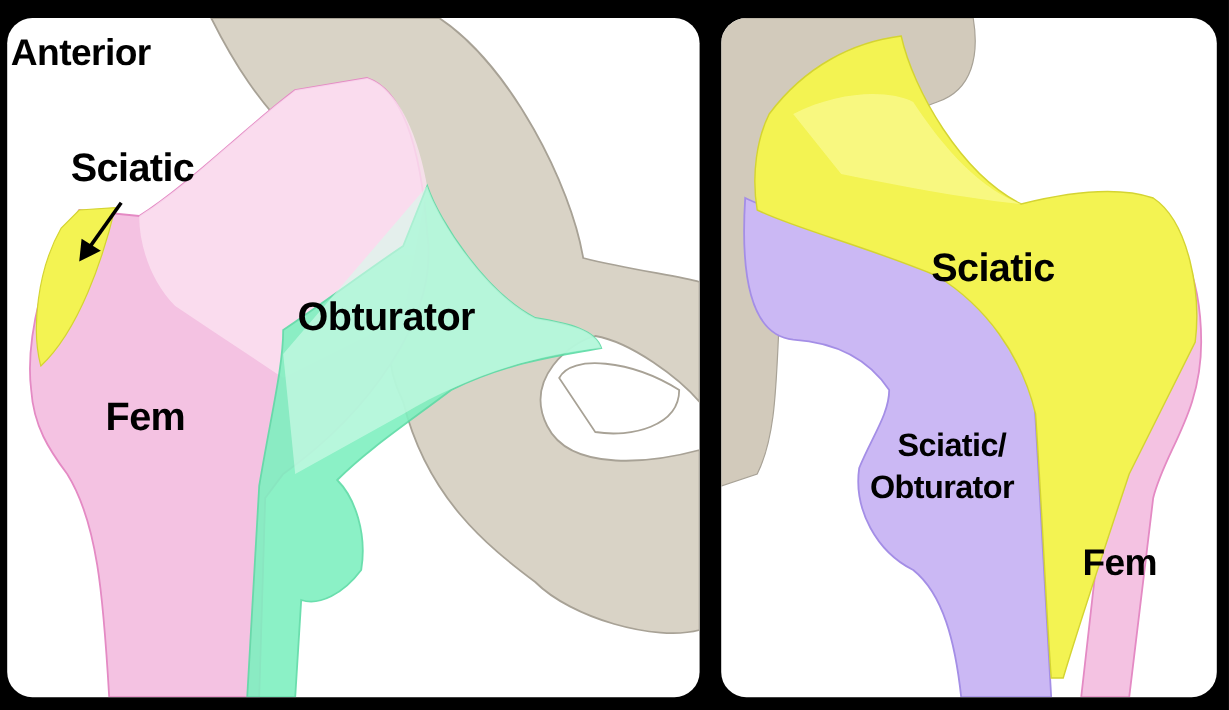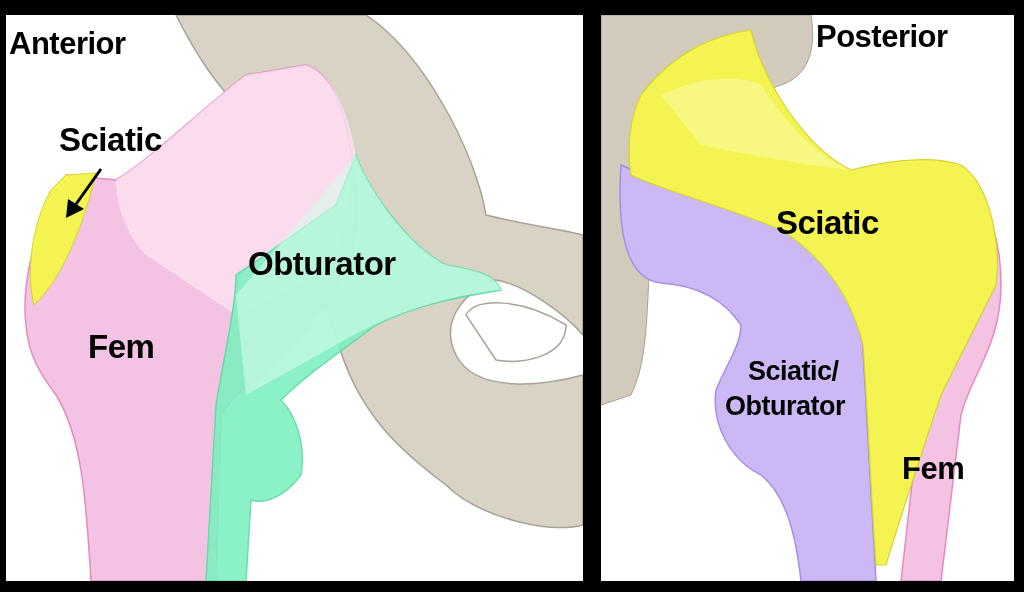--- a/index.html
+++ b/index.html
@@ -1,17 +1,17 @@
 <!DOCTYPE html>
 <html><head>
 <meta charset="utf-8">
 <style>
   html,body{margin:0;padding:0;background:#000;}
   body{width:1024px;height:592px;position:relative;overflow:hidden;font-family:"Liberation Sans",sans-serif;}
-  .panel{position:absolute;background:#fff;overflow:hidden;}
+  .panel{position:absolute;background:#fff;overflow:hidden;border-radius:21px;}
   #panel-anterior{left:6px;top:15px;width:577px;height:566px;}
   #panel-posterior{left:601px;top:15px;width:413px;height:566px;}
   .panel svg{position:absolute;left:0;top:0;}
   .lbl{position:absolute;font-weight:bold;color:#000;white-space:nowrap;line-height:1;letter-spacing:-0.5px;}
 </style>
 </head>
 <body>
 
 <div class="panel" id="panel-anterior">
   <svg width="577" height="566" viewBox="0 0 577 566">
@@ -42,18 +42,17 @@
 
     <path d="M0,0 L210,0 C215,30 210,60 180,70 C150,80 100,120 60,150 C40,250 55,330 30,380 L0,390 Z" fill="#d2cabb" stroke="#a8a296" stroke-width="1"></path>
 
     <path d="M330,150 C370,155 400,200 400,270 C400,330 370,360 360,400 L340,566 L300,566 L330,300 Z" fill="#f4c2e2" stroke="#e48ac4" stroke-width="1.5"></path>
 
     <path d="M20,150 C40,160 80,170 150,190 C200,220 240,260 260,300 L275,566 L200,566 C195,520 185,480 160,460 C130,445 110,410 115,375 C125,350 140,330 140,310 C120,280 90,270 60,268 C30,265 15,230 20,150 Z" fill="#cbb8f4" stroke="#a48ee6" stroke-width="1.5"></path>
 
     <path d="M40,80 C70,40 110,20 150,15 C160,60 200,130 250,155 C290,145 330,140 360,150 C390,170 400,230 395,270 C380,300 360,340 340,380 C320,440 300,500 285,550 L275,550 C270,480 268,420 262,330 C250,280 220,240 180,215 C120,190 60,175 30,160 C25,130 30,100 40,80 Z" fill="#f3f352" stroke="#d4d432" stroke-width="1.2"></path>
     <path d="M60,80 C100,60 140,60 160,70 C180,100 210,140 250,155 C200,150 150,140 100,130 Z" fill="#fbfba0" opacity="0.6"></path>
   </svg>
-  <div class="lbl" style="left:215px;top:6px;font-size:31px;">Posterior</div>
   <div class="lbl" style="left:175px;top:191px;font-size:33px;">Sciatic</div>
   <div class="lbl" style="left:147px;top:343px;font-size:27px;">Sciatic/</div>
   <div class="lbl" style="left:124px;top:378px;font-size:27px;">Obturator</div>
   <div class="lbl" style="left:301px;top:438px;font-size:31px;">Fem</div>
 </div>
 
 </body></html>

